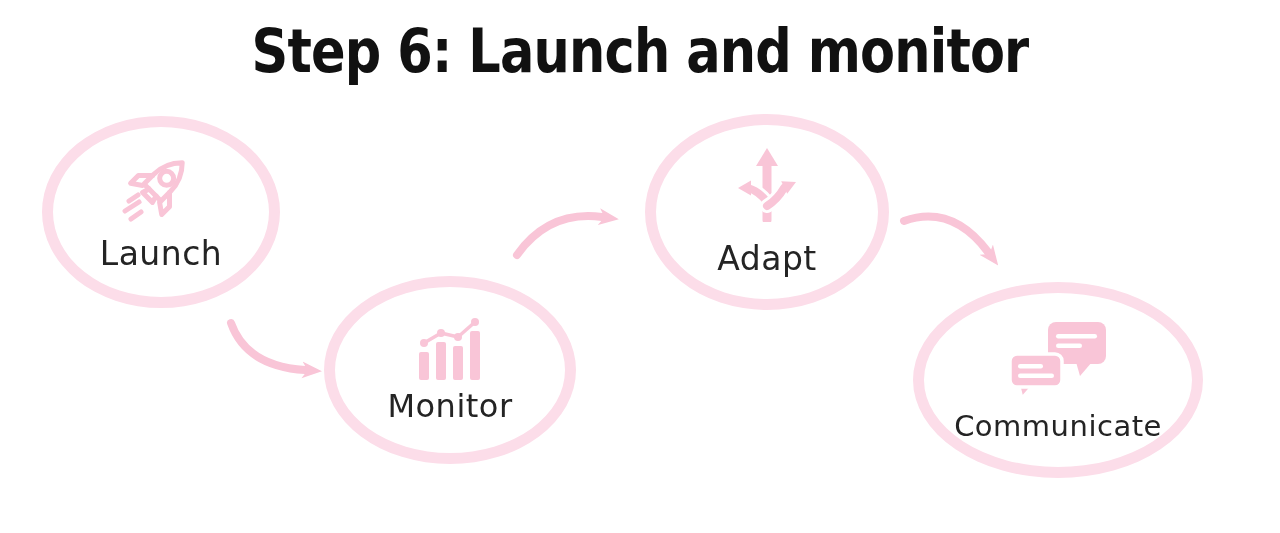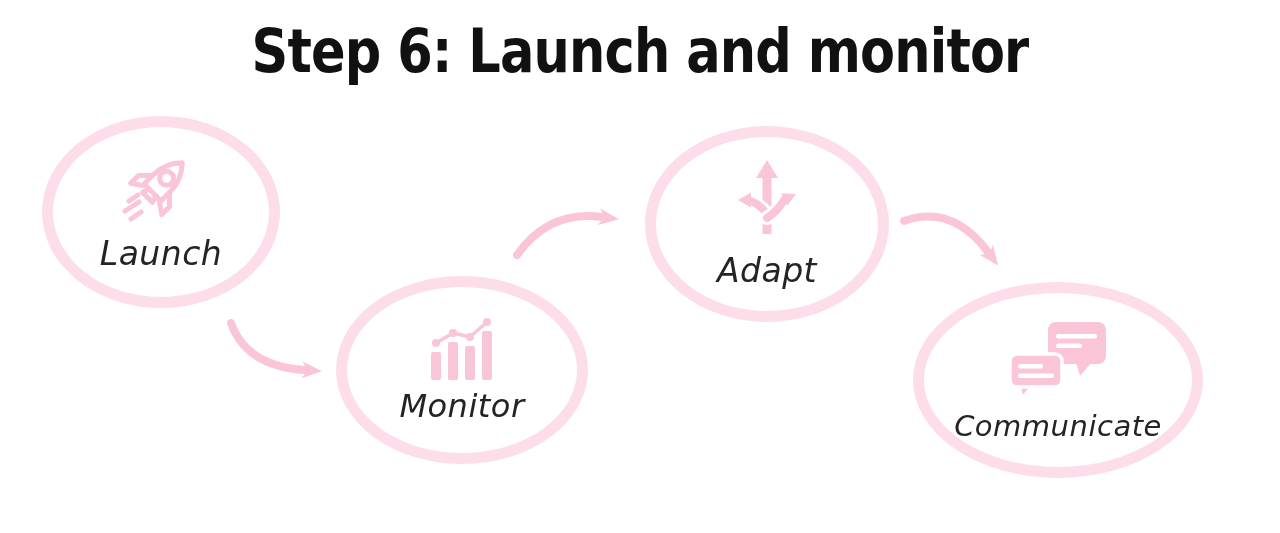--- a/index.html
+++ b/index.html
@@ -21,25 +21,25 @@
     text-align:center;
     font-size:60px;font-weight:800;letter-spacing:-1px;
     color:var(--title-color);
     transform:scaleX(.85);transform-origin:50% 50%;
     white-space:nowrap;
   }
   .connectors{position:absolute;left:0;top:0;width:1280px;height:533px;}
   .node{
     position:absolute;border:11px solid var(--ring-pink);border-radius:50%;
     background:var(--background);
-    display:flex;flex-direction:column;align-items:center;justify-content:center;font-style:italic;
+    display:flex;flex-direction:column;align-items:center;justify-content:center;
   }
   .node-launch{left:42px;top:116px;width:238px;height:192px;gap:6px;}
-  .node-monitor{left:336px;top:276px;width:252px;height:188px;gap:6px;}
-  .node-adapt{left:645px;top:126px;width:244px;height:196px;gap:18px;}
+  .node-monitor{left:324px;top:276px;width:252px;height:188px;gap:6px;}
+  .node-adapt{left:645px;top:114px;width:244px;height:196px;gap:18px;}
   .node-communicate{left:913px;top:282px;width:290px;height:196px;gap:2px;}
   .node-label{
     color:var(--label-color);font-size:33px;font-weight:500;line-height:1.15;
     letter-spacing:.5px;white-space:nowrap;
   }
   .node-monitor .node-label{font-size:32px;}
   .node-communicate .node-label{font-size:29px;}
   .icon{display:block;}
 </style>
 </head>

